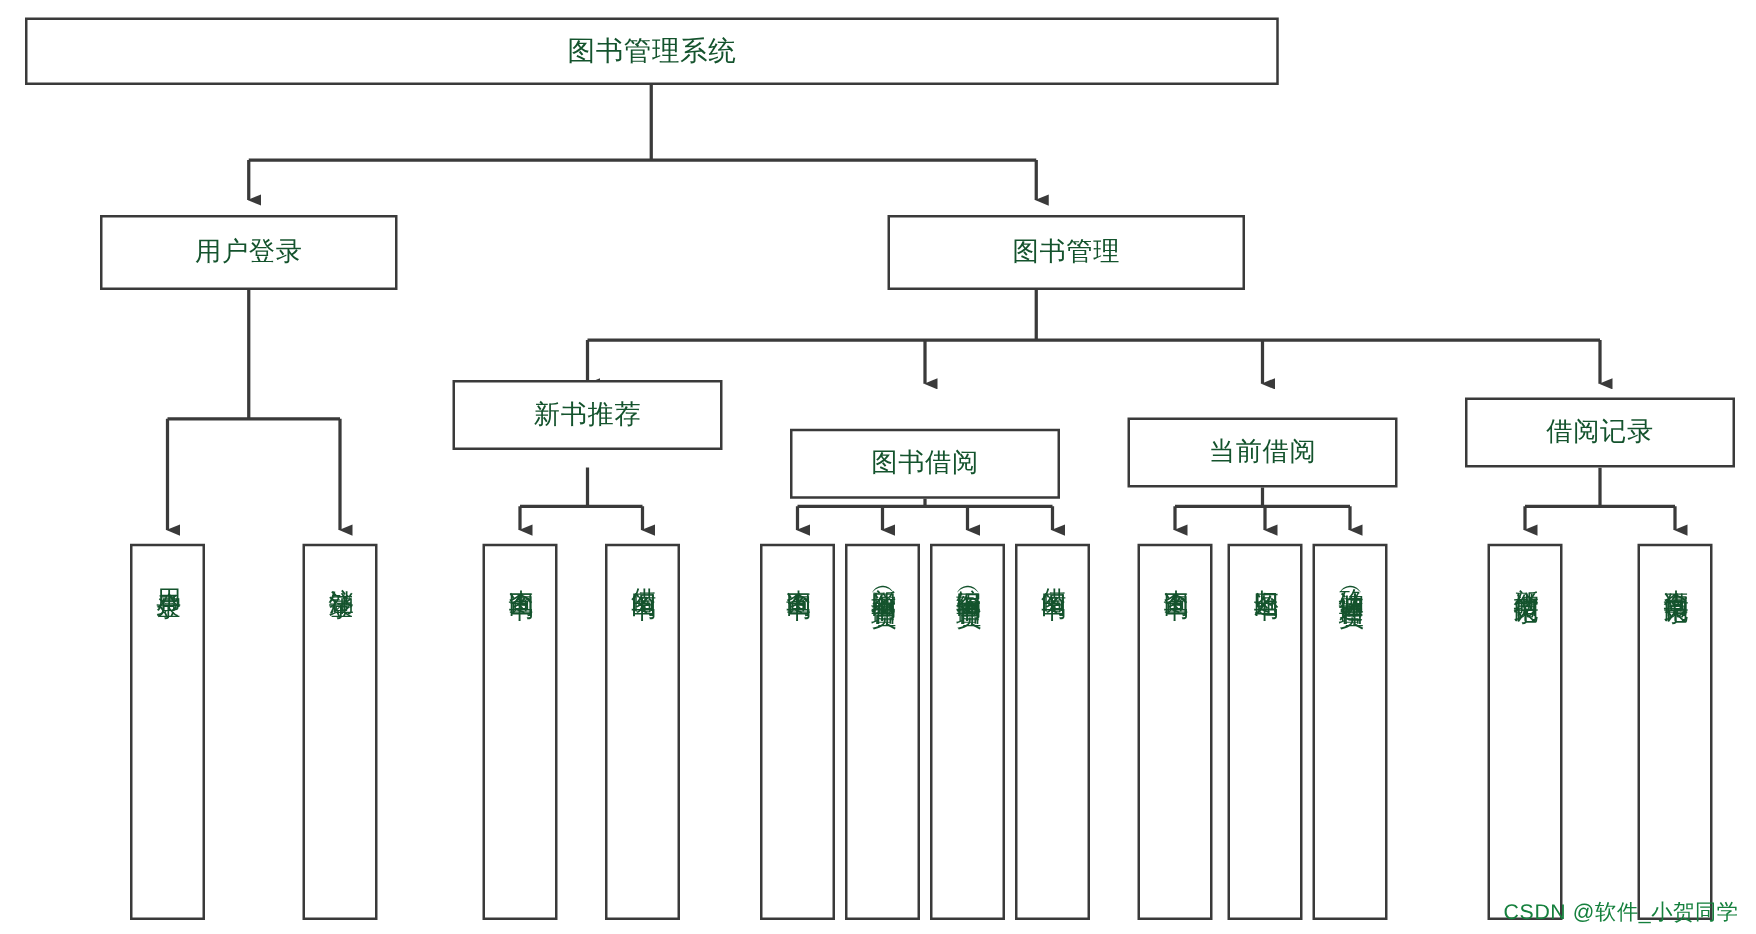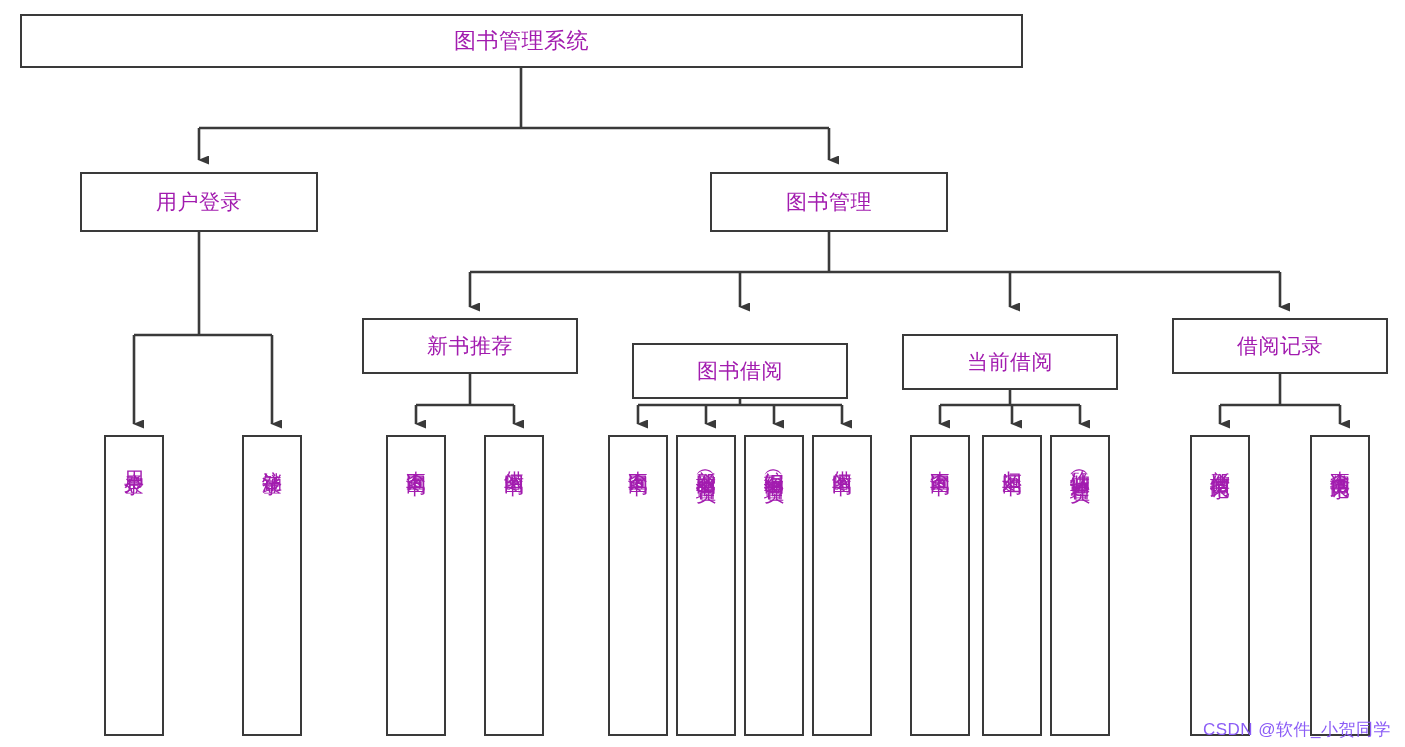--- a/index.html
+++ b/index.html
@@ -22,21 +22,21 @@
     height: 747px;
   }
   .node {
     position: absolute;
     box-sizing: border-box;
     background: #ffffff;
     border: 2px solid #3a3a3a;
     display: flex;
     align-items: center;
     justify-content: center;
-    color: #a21caf;
+    color: #14532d;
   }
   .node-label {
     display: block;
     text-align: center;
     line-height: 1.22;
     letter-spacing: 0.5px;
   }
   .node.horizontal .node-label {
     font-size: 21px;
   }
@@ -53,21 +53,21 @@
     font-size: 20px;
     line-height: 1.15;
     letter-spacing: 2px;
     white-space: nowrap;
   }
   .watermark {
     position: absolute;
     right: 14px;
     bottom: 6px;
     font-size: 17px;
-    color: #8b5cf6;
+    color: #15803d;
     letter-spacing: 0.5px;
     white-space: nowrap;
     pointer-events: none;
   }
 </style>
 </head>
 <body>
 
 <svg id="diagram-canvas" viewBox="0 0 1405 747" xmlns="http://www.w3.org/2000/svg">
   <defs>
@@ -125,25 +125,25 @@
   </g>
 </svg>
 
 <div class="node root horizontal" style="left: 20px; top: 14px; width: 1003px; height: 54px;">
   <span class="node-label">图书管理系统</span>
 </div>
 
 <div class="node horizontal" style="left: 80px; top: 172px; width: 238px; height: 60px;">
   <span class="node-label">用户登录</span>
 </div>
-<div class="node horizontal" style="left: 710px; top: 172px; width: 238px; height: 60px;">
+<div class="node horizontal" style="left: 710px; top: 172px; width: 286px; height: 60px;">
   <span class="node-label">图书管理</span>
 </div>
 
-<div class="node horizontal" style="left: 362px; top: 318px; width: 216px; height: 56px;">
+<div class="node horizontal" style="left: 362px; top: 304px; width: 216px; height: 56px;">
   <span class="node-label">新书推荐</span>
 </div>
 <div class="node horizontal" style="left: 632px; top: 318px; width: 216px; height: 56px; margin-top: 25px;">
   <span class="node-label">图书借阅</span>
 </div>
 <div class="node horizontal" style="left: 902px; top: 318px; width: 216px; height: 56px; margin-top: 16px;">
   <span class="node-label">当前借阅</span>
 </div>
 <div class="node horizontal" style="left: 1172px; top: 318px; width: 216px; height: 56px;">
   <span class="node-label">借阅记录</span>

